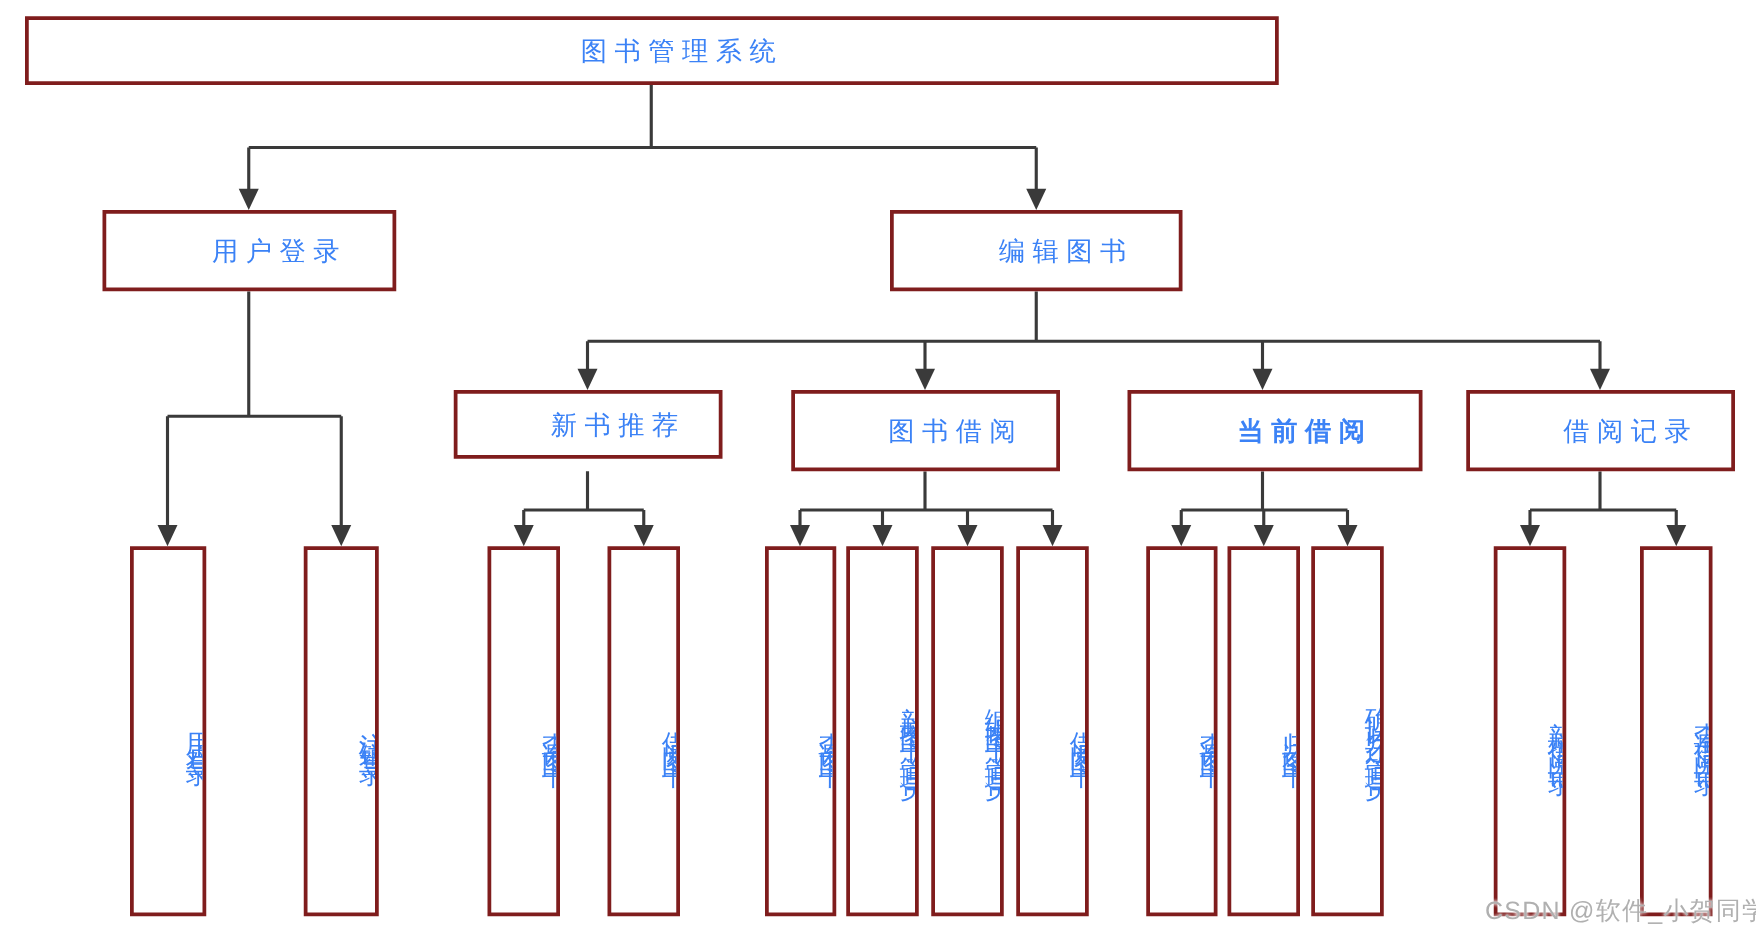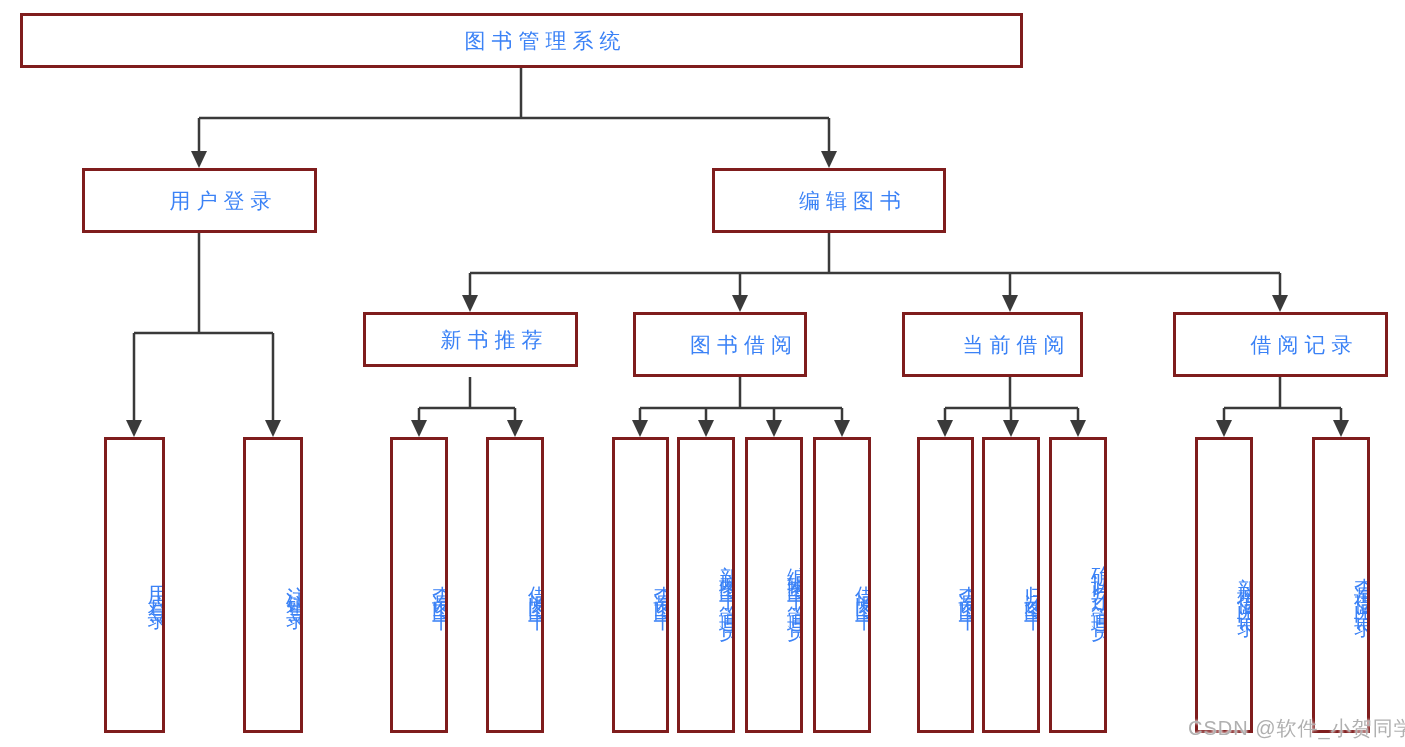--- a/index.html
+++ b/index.html
@@ -108,22 +108,22 @@
       <polygon points="1333,420 1349,420 1341,437"></polygon>
     </g>
   </svg>
 
   <div class="box hbox" style="left:20px; top:13px; width:1003px; height:55px;">图书管理系统</div>
 
   <div class="box hbox" style="left:82px; top:168px; width:235px; height:65px;">用户登录</div>
   <div class="box hbox" style="left:712px; top:168px; width:234px; height:65px;">编辑图书</div>
 
   <div class="box hbox" style="left:363px; top:312px; width:215px; height:55px;">新书推荐</div>
-  <div class="box hbox" style="left:633px; top:312px; width:174px; height:65px;">图书借阅</div>
-  <div class="box hbox" style="left:902px; top:312px; width:181px; height:65px;">当前借阅</div>
+  <div class="box hbox" style="left:633px; top:312px; width:215px; height:65px;">图书借阅</div>
+  <div class="box hbox" style="left:902px; top:312px; width:236px; height:65px;font-weight:bold;">当前借阅</div>
   <div class="box hbox" style="left:1173px; top:312px; width:215px; height:65px;">借阅记录</div>
 
   <div class="box vbox" style="left:104px; top:437px; width:61px; height:296px;">用户登录</div>
   <div class="box vbox" style="left:243px; top:437px; width:60px; height:296px;">注销登录</div>
 
   <div class="box vbox" style="left:390px; top:437px; width:58px; height:296px;">查询图书</div>
   <div class="box vbox" style="left:486px; top:437px; width:58px; height:296px;">借阅图书</div>
 
   <div class="box vbox" style="left:612px; top:437px; width:57px; height:296px;">查询图书</div>
   <div class="box vbox" style="left:677px; top:437px; width:58px; height:296px;">新增图书（管理员）</div>

